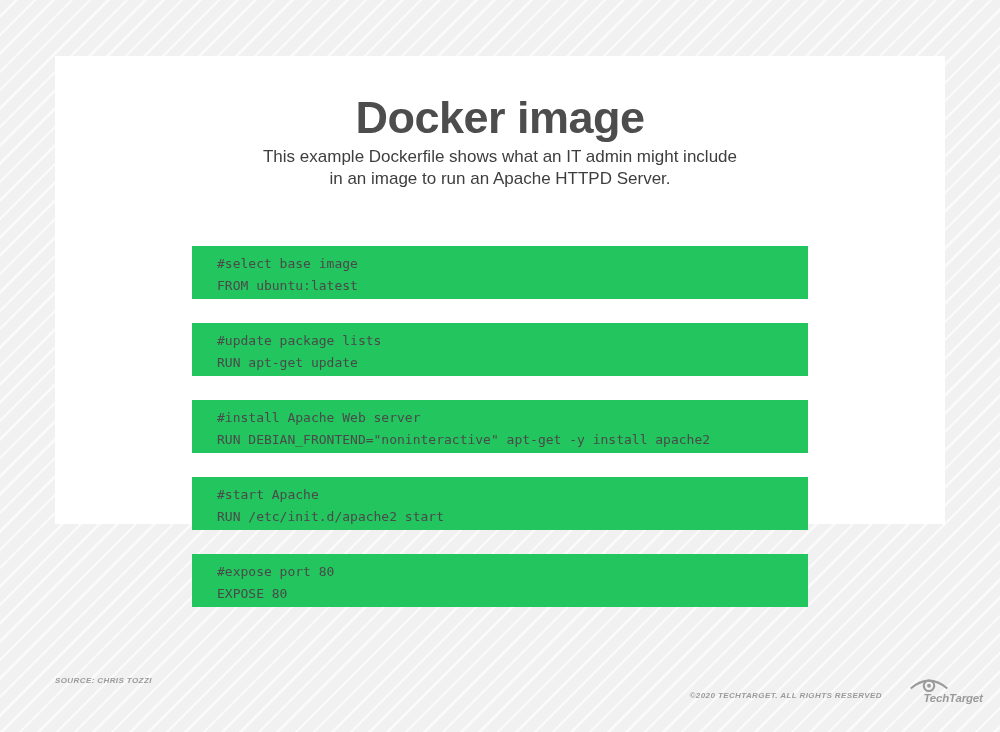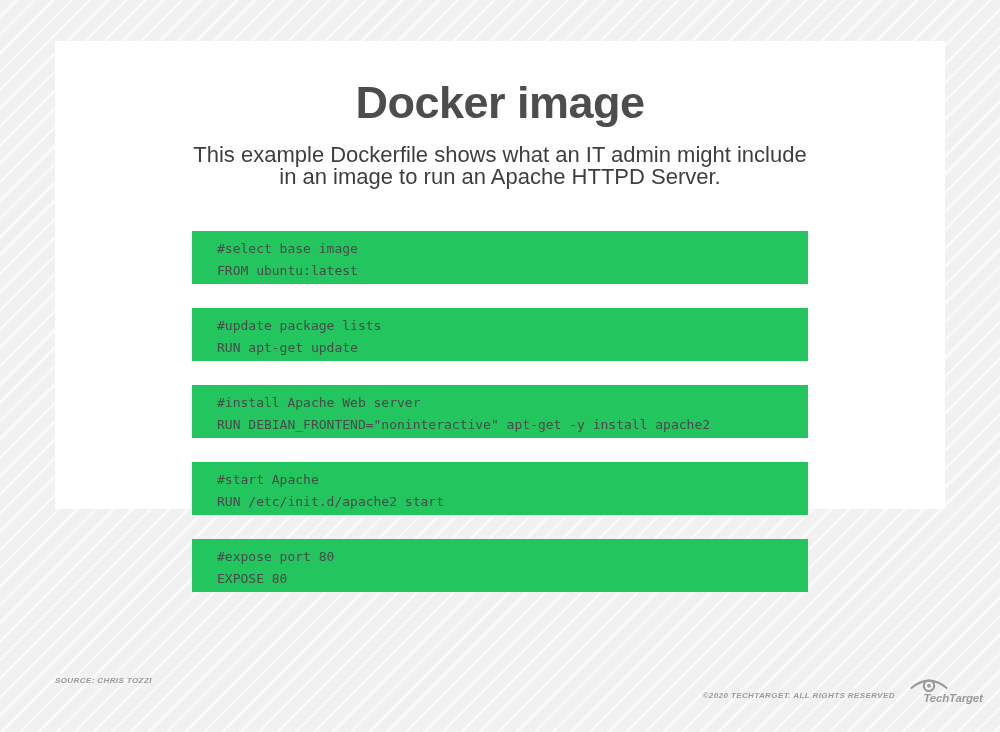--- a/index.html
+++ b/index.html
@@ -17,37 +17,37 @@
       135deg,
       #f1f1f1 0px,
       #f1f1f1 10.5px,
       #fafafa 10.5px,
       #fafafa 13px
     );
   }
   .card {
     position: absolute;
     left: 55px;
-    top: 41px;
+    top: 56px;
     width: 890px;
     height: 468px;
     background: #ffffff;
   }
   .title {
     margin-top: 36px;
     text-align: center;
     font-size: 45px;
     font-weight: 800;
     letter-spacing: -0.5px;
     color: #4d4d4d;
   }
   .subtitle {
-    margin-top: 15px;
+    margin-top: 2px;
     text-align: center;
-    font-size: 22px;
+    font-size: 17px;
     line-height: 22px;
     font-weight: 500;
     color: #3e3e3e;
   }
   .blocks {
     position: absolute;
     left: 137px;
     top: 190px;
     width: 616px;
   }
@@ -75,21 +75,21 @@
   }
   .footer-small {
     font-size: 8px;
     font-weight: bold;
     letter-spacing: 0.4px;
     color: #9b9b9b;
   }
   .footer-right {
     display: flex;
     align-items: flex-end;
-    gap: 5px;
+    gap: 18px;
   }
   .footer-right .footer-small { margin-bottom: 4px; }
   .logo {
     display: flex;
     flex-direction: column;
     align-items: center;
     width: 58px;
   }
   .logo svg { display: block; }
   .logo-text {

